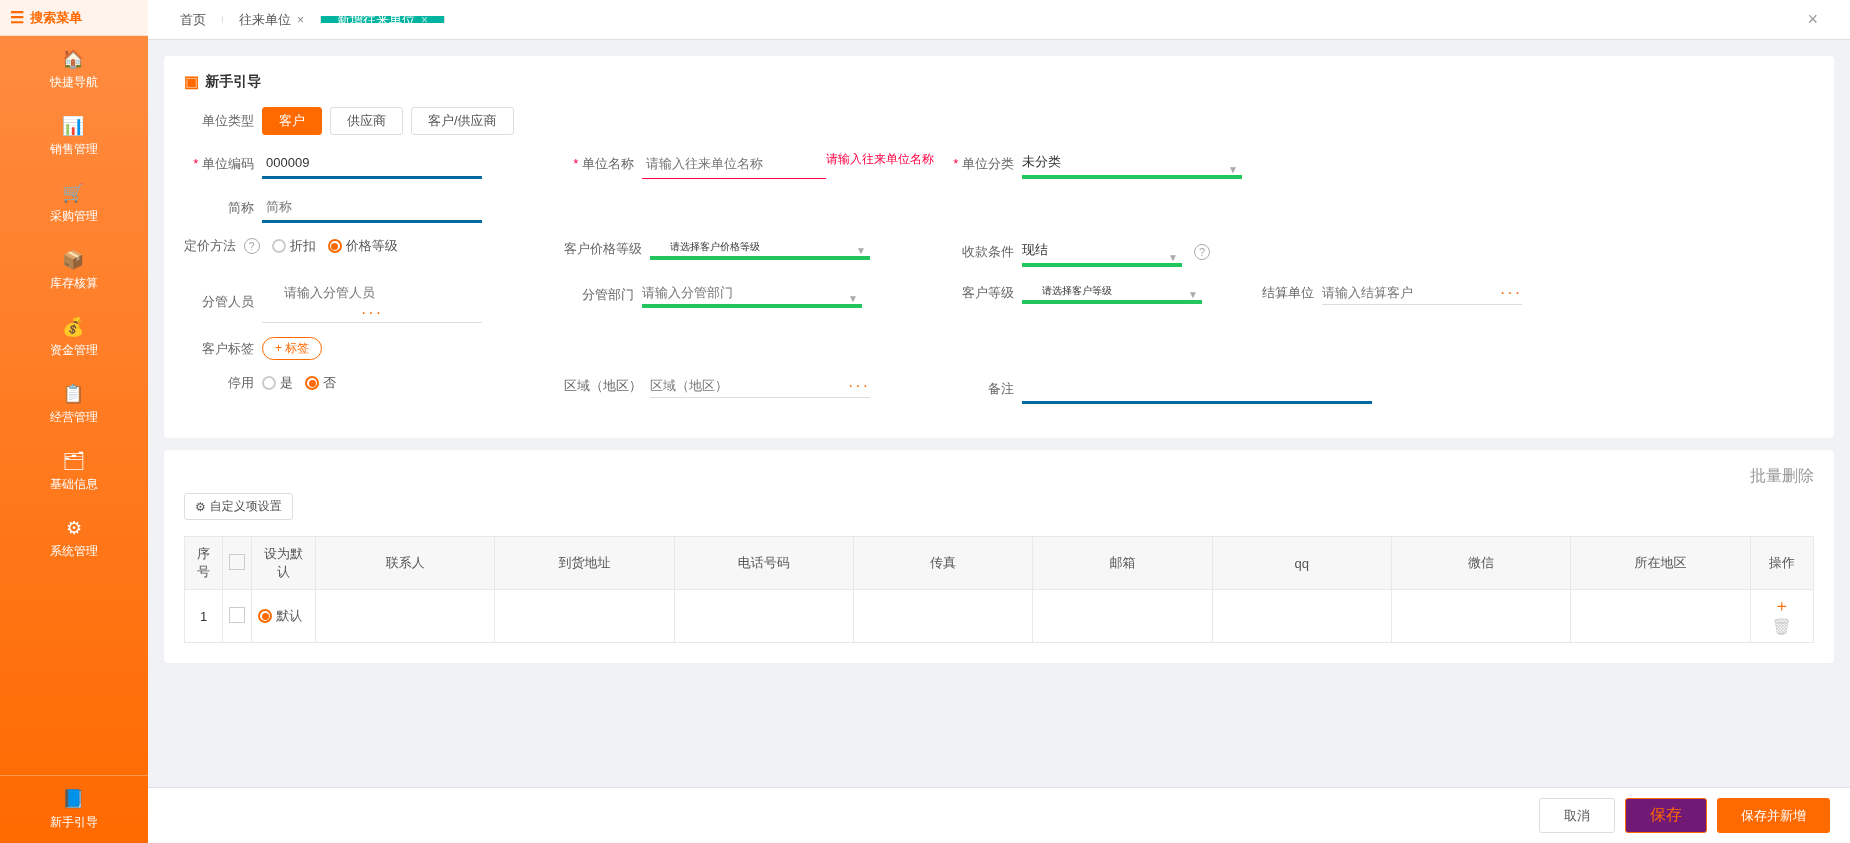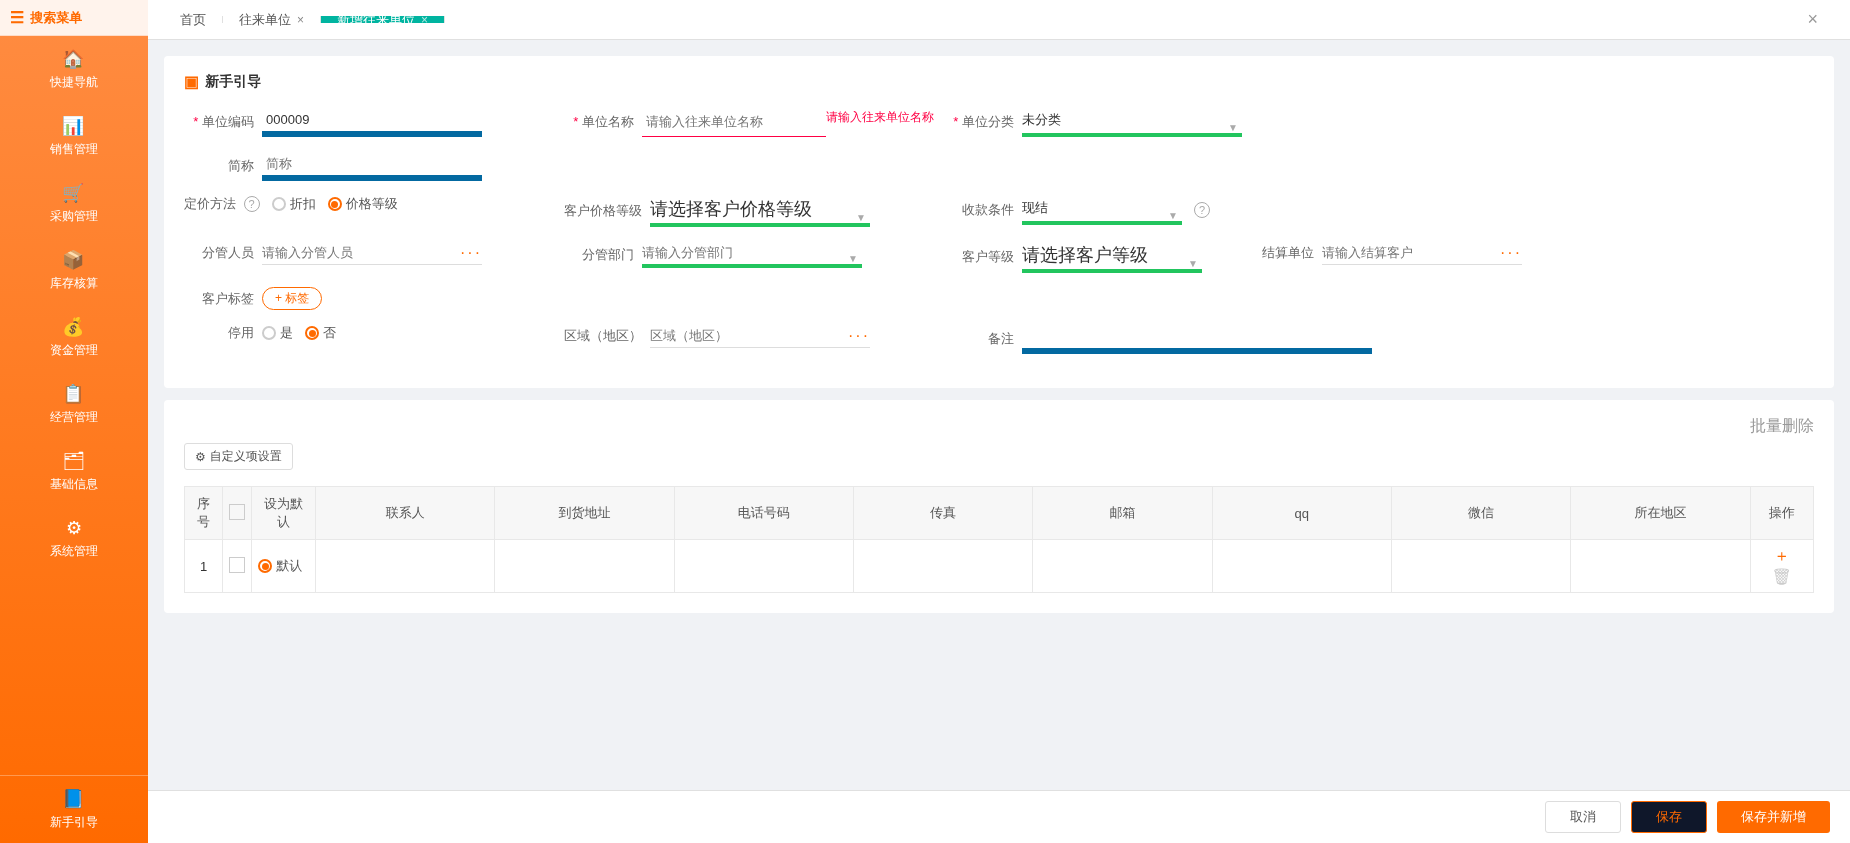--- a/index.html
+++ b/index.html
@@ -135,21 +135,21 @@
       text-align: right;
     }
     .form-label.required::before {
       content: "* ";
       color: #f04;
     }
     .form-input {
       flex: 1;
       height: 30px;
       border: none;
-      border-bottom: 6px solid #0369a1;
+      border-bottom: 3px solid #0369a1;
       outline: none;
       font-size: 13px;
       padding: 0 4px;
       color: #333;
       background: transparent;
       max-width: 240px;
     }
     .form-input.error-border {
       border-bottom: 1px solid #f04;
     }
@@ -163,27 +163,28 @@
       align-items: flex-end;
       border-bottom: 4px solid #22c55e;
       flex: 1;
       max-width: 220px;
       position: relative;
     }
     .select-wrapper select {
       border: none;
       outline: none;
       background: transparent;
-      font-size: 18px;
+      font-size: 10px;
       color: #333;
       flex: 1;
       padding: 4px 0;
       cursor: pointer;
       appearance: none;
       padding-right: 20px;
+      margin-left: 20px;
     }
     .select-arrow {
       position: absolute;
       right: 4px;
       color: #aaa;
       font-size: 10px;
       pointer-events: none;
     }
 
     
@@ -325,24 +326,24 @@
       border-radius: 3px;
       background: #fff;
       color: #555;
       cursor: pointer;
       font-size: 13px;
     }
     .btn-save {
       padding: 6px 24px;
       border: 1px solid #ff6a00;
       border-radius: 3px;
-      background: #0f172a;
+      background: #701a75;
       color: #ff6a00;
       cursor: pointer;
-      font-size: 13px;
+      font-size: 16px;
     }
     .btn-save-new {
       padding: 6px 24px;
       border: none;
       border-radius: 3px;
       background: #ff6a00;
       color: #fff;
       cursor: pointer;
       font-size: 13px;
     }
@@ -440,20 +441,30 @@
     <span class="tab-close-main" style="margin-left:auto;margin-right:16px;font-size:18px;color:#999;cursor:pointer;">×</span>
   </div>
 
   <div class="content">
     <div class="section-card">
       <div class="section-title">
         <span class="section-title-icon">▣</span>
         <span>新手引导</span>
       </div>
 
+      <div class="form-row">
+        <div class="form-group">
+          <label class="form-label">单位类型</label>
+          <div class="type-btn-group">
+            <button class="type-btn active">客户</button>
+            <button class="type-btn">供应商</button>
+            <button class="type-btn">客户/供应商</button>
+          </div>
+        </div>
+      </div>
 
       <div class="form-row">
         <div class="form-group" style="flex:1;max-width:380px;">
           <label class="form-label required">单位编码</label>
           <input class="form-input" type="text" value="000009" style="max-width: 220px;">
         </div>
         <div class="form-group" style="flex:1;max-width:380px;">
           <label class="form-label required">单位名称</label>
           <div style="display:flex;flex-direction:row;">
             <input class="form-input error-border" type="text" style="max-width: 240px;" placeholder="请输入往来单位名称">
@@ -508,21 +519,21 @@
             <span style="flex:1;padding:4px 0;font-size:13px;color:#333;">现结</span>
             <span class="select-arrow">▼</span>
           </div>
           <span class="help-icon" style="margin-left:4px;">?</span>
         </div>
       </div>
 
       <div class="form-row">
         <div class="form-group" style="flex:1;max-width:380px;">
           <label class="form-label">分管人员</label>
-          <div class="input-group-inline" style="max-width:220px;">
+          <div class="input-group-inline" style="max-width:220px;flex-direction:column;">
             <input type="text" placeholder="请输入分管人员" style="">
             <span class="ellipsis-btn">···</span>
           </div>
         </div>
         <div class="form-group" style="flex:1;max-width:380px;">
           <label class="form-label">分管部门</label>
           <div class="select-wrapper" style="max-width:220px;">
             <input type="text" style="border: none; outline: none; background: transparent; font-size: 13px; flex: 1 1 0%; padding: 4px 0px;" placeholder="请输入分管部门">
             <span class="select-arrow">▼</span>
           </div>

